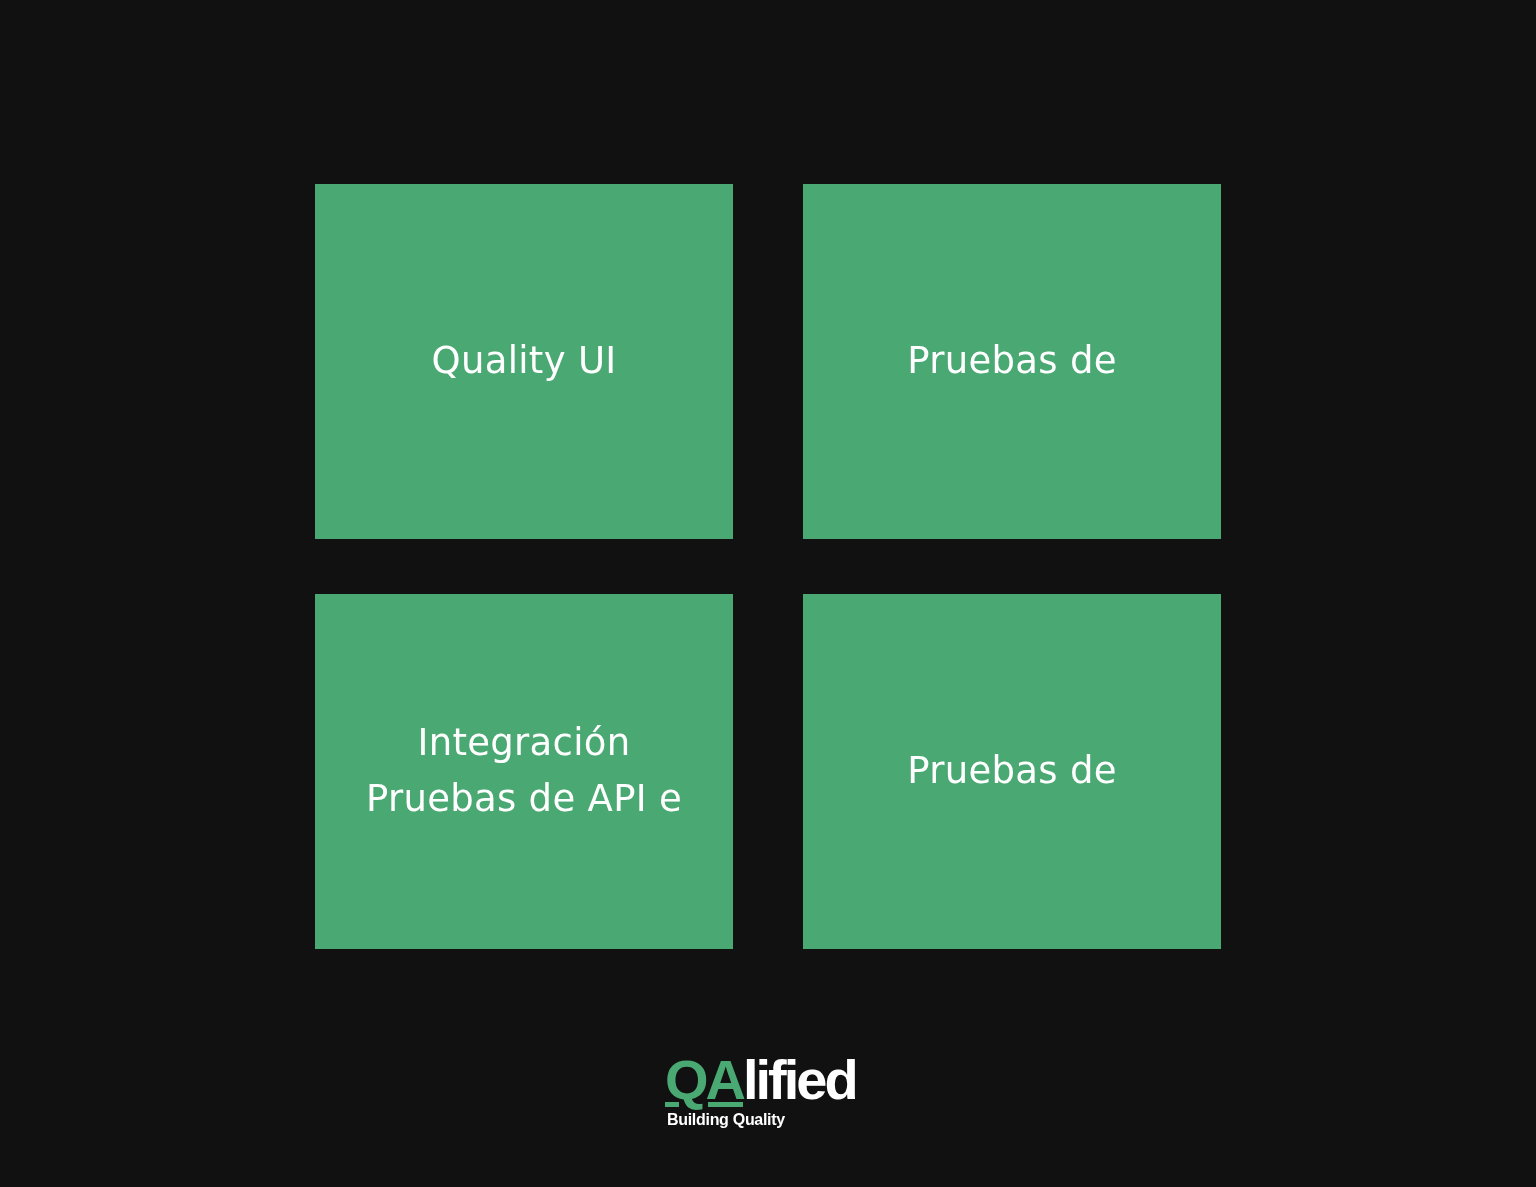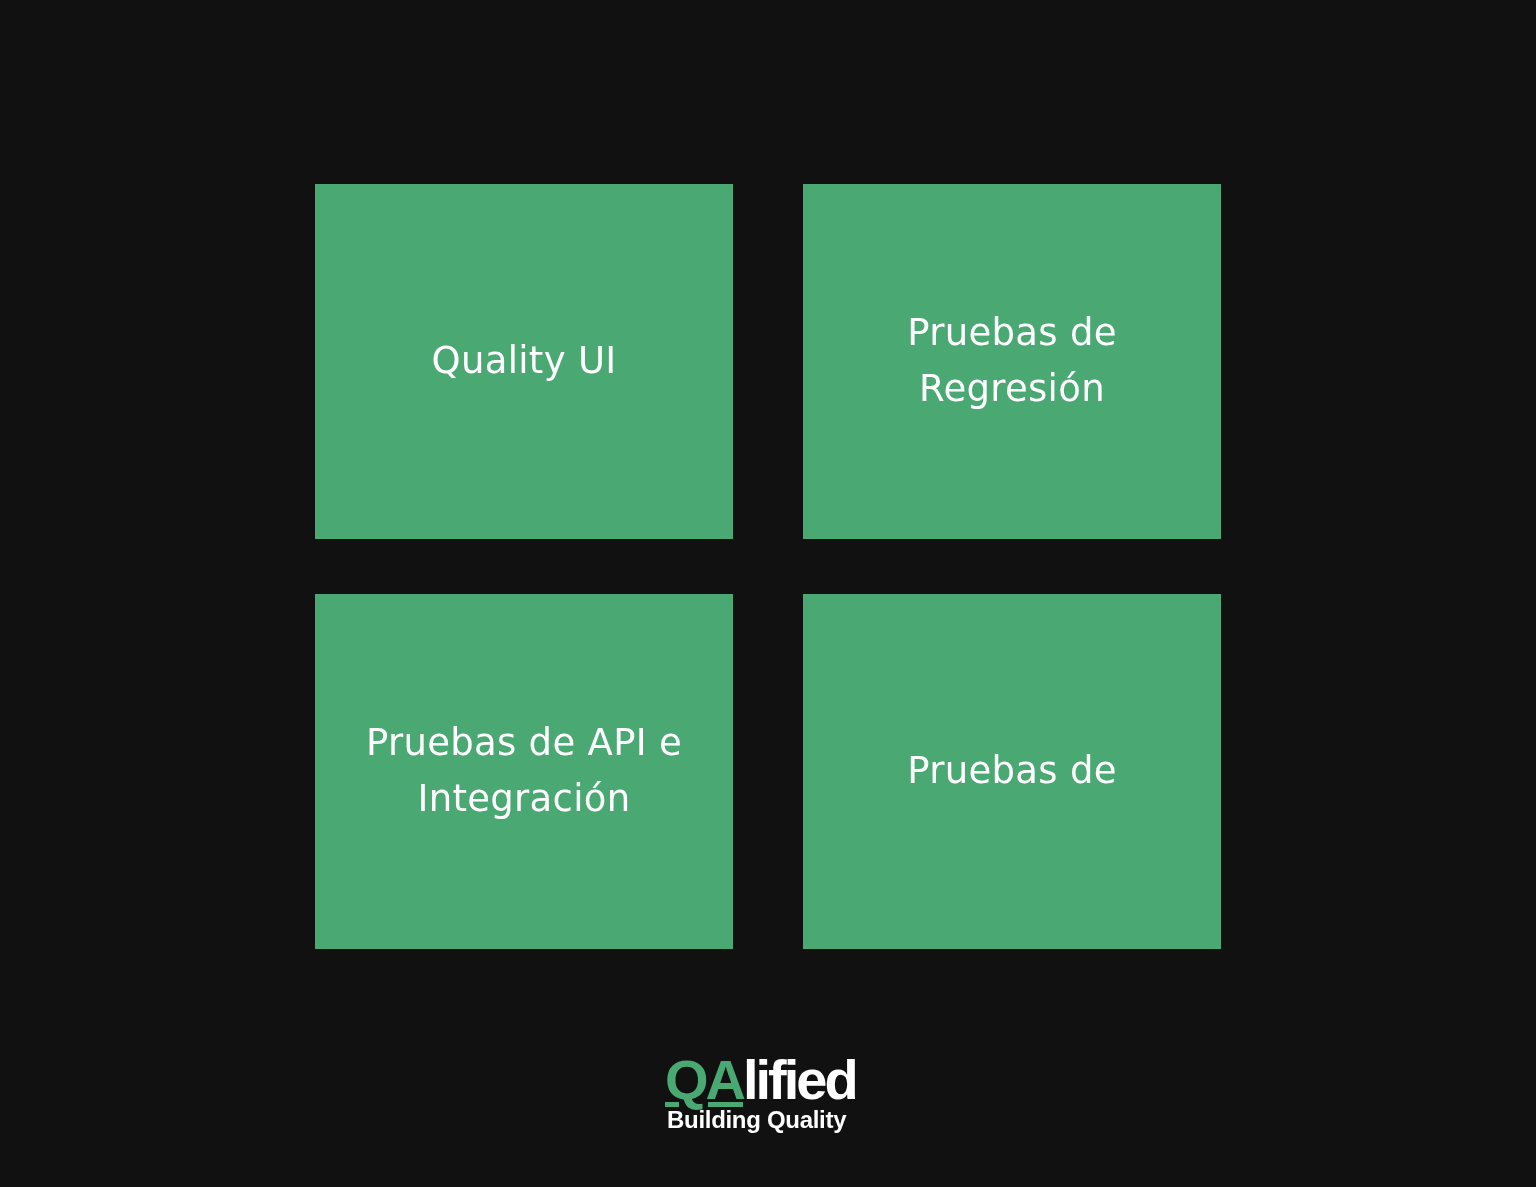--- a/index.html
+++ b/index.html
@@ -21,44 +21,43 @@
     .logo {
       position:absolute; left:665px; top:1052px; width:205px; text-align:center;
       font-family: "Liberation Sans", sans-serif;
     }
     .logo .brand {
       font-size:56px; font-weight:bold; letter-spacing:-3px; line-height:56px; color:#fff;
       white-space:nowrap; text-align:left;
     }
     .logo .brand .qa { color:#4aa872;text-decoration:underline; }
     .logo .tag {
-      font-size:24px; font-weight:bold; color:#fff; line-height:28px; margin-top:-2px; text-align:left; padding-left:2px;
+      font-size:16px; font-weight:bold; color:#fff; line-height:28px; margin-top:-2px; text-align:left; padding-left:2px;
       letter-spacing:-0.3px; white-space:nowrap;
     }
   </style>
 </head>
 <body>
 
 <div class="box" id="b1">
   <div style="margin-top:-2px;">
     <span>Quality UI</span>
   </div>
 </div>
 
 <div class="box" id="b2">
   <div style="margin-top:-2px;">
     <span>Pruebas de</span>
-    <span>Regresión</span>
   </div>
 </div>
 
 <div class="box" id="b3">
   <div style="margin-top:-2px;">
+    <span>Integración</span>
     <span>Pruebas de API e</span>
-    <span>Integración</span>
   </div>
 </div>
 
 <div class="box" id="b4">
   <div style="margin-top:-2px;">
     <span>Pruebas de</span>
   </div>
 </div>
 
 <div class="logo">

